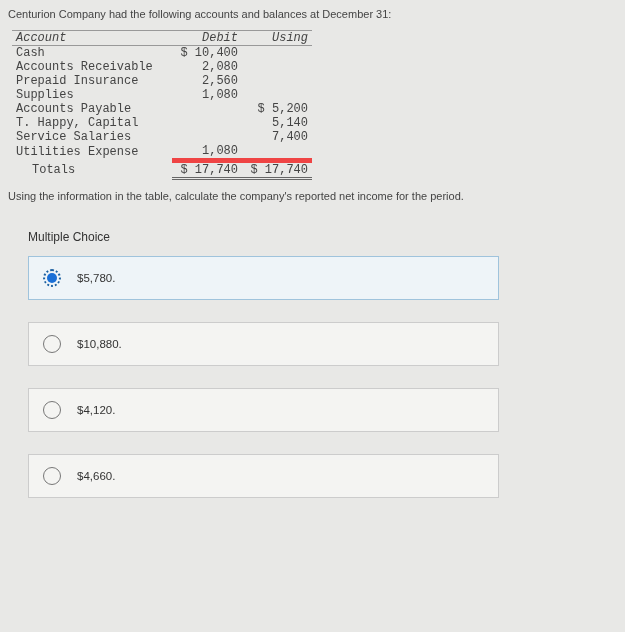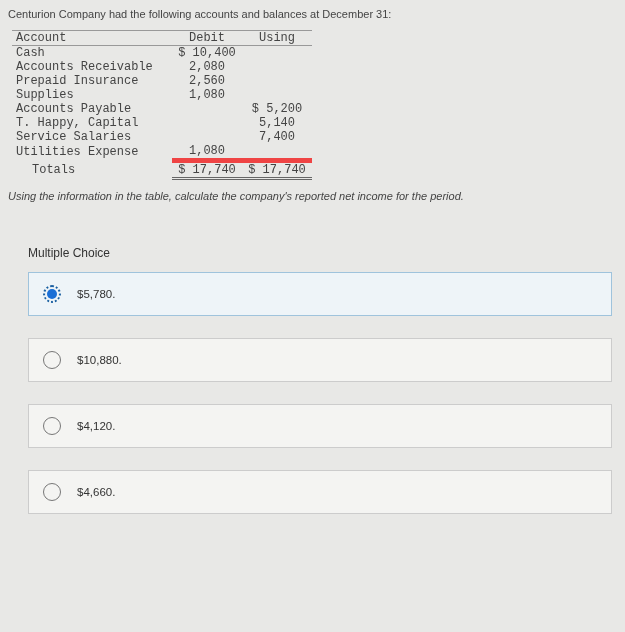--- a/index.html
+++ b/index.html
@@ -15,37 +15,37 @@
   }
   .intro { font-size: 11px; margin-bottom: 10px; color:#444;}
   .ledger {
     font-family: "Courier New", Courier, monospace;
     font-size: 12px;
     color: #444;
     border-collapse: collapse;
     margin: 4px 0 10px 4px;
   }
   .ledger td { padding: 0 4px; white-space: pre; }
-  .ledger .hdr td { border-top: 1px solid #999; border-bottom: 1px solid #999; }
-  .ledger .num { text-align: center; min-width: 70px; }
+  .ledger .hdr td { border-top: 1px solid #999; border-bottom: 1px solid #999; font-style: italic; }
+  .ledger .num { text-align: right; min-width: 70px; }
   .ledger .acct { min-width: 160px; }
   .ledger .totals td.num { border-top: 5px solid #ef4444; border-bottom: 3px double #666; }
   .ledger .totals td.acct { padding-left: 20px; }
-  .follow { font-size: 11px; color:#444; margin: 8px 0 44px 0; font-style: italic;}
+  .follow { font-size: 11px; color:#444; margin: 8px 0 28px 0;}
   .mc-label { font-size: 12px; color:#333; margin: 0 0 12px 20px;}
   .options { margin-left: 20px; }
   .opt {
     border: 1px solid #ccc;
     background: #f4f4f2;
     padding: 12px 14px;
     margin-bottom: 22px;
     display: flex;
     align-items: center;
     gap: 16px;
-    width: 584px;
+    width: 471px;
   }
   .opt.selected {
     background: #eef4f8;
     border-color: #9fc3dc;
   }
   .radio {
     width: 18px; height: 18px;
     border: 1.5px solid #777;
     border-radius: 50%;
     display: inline-block;

